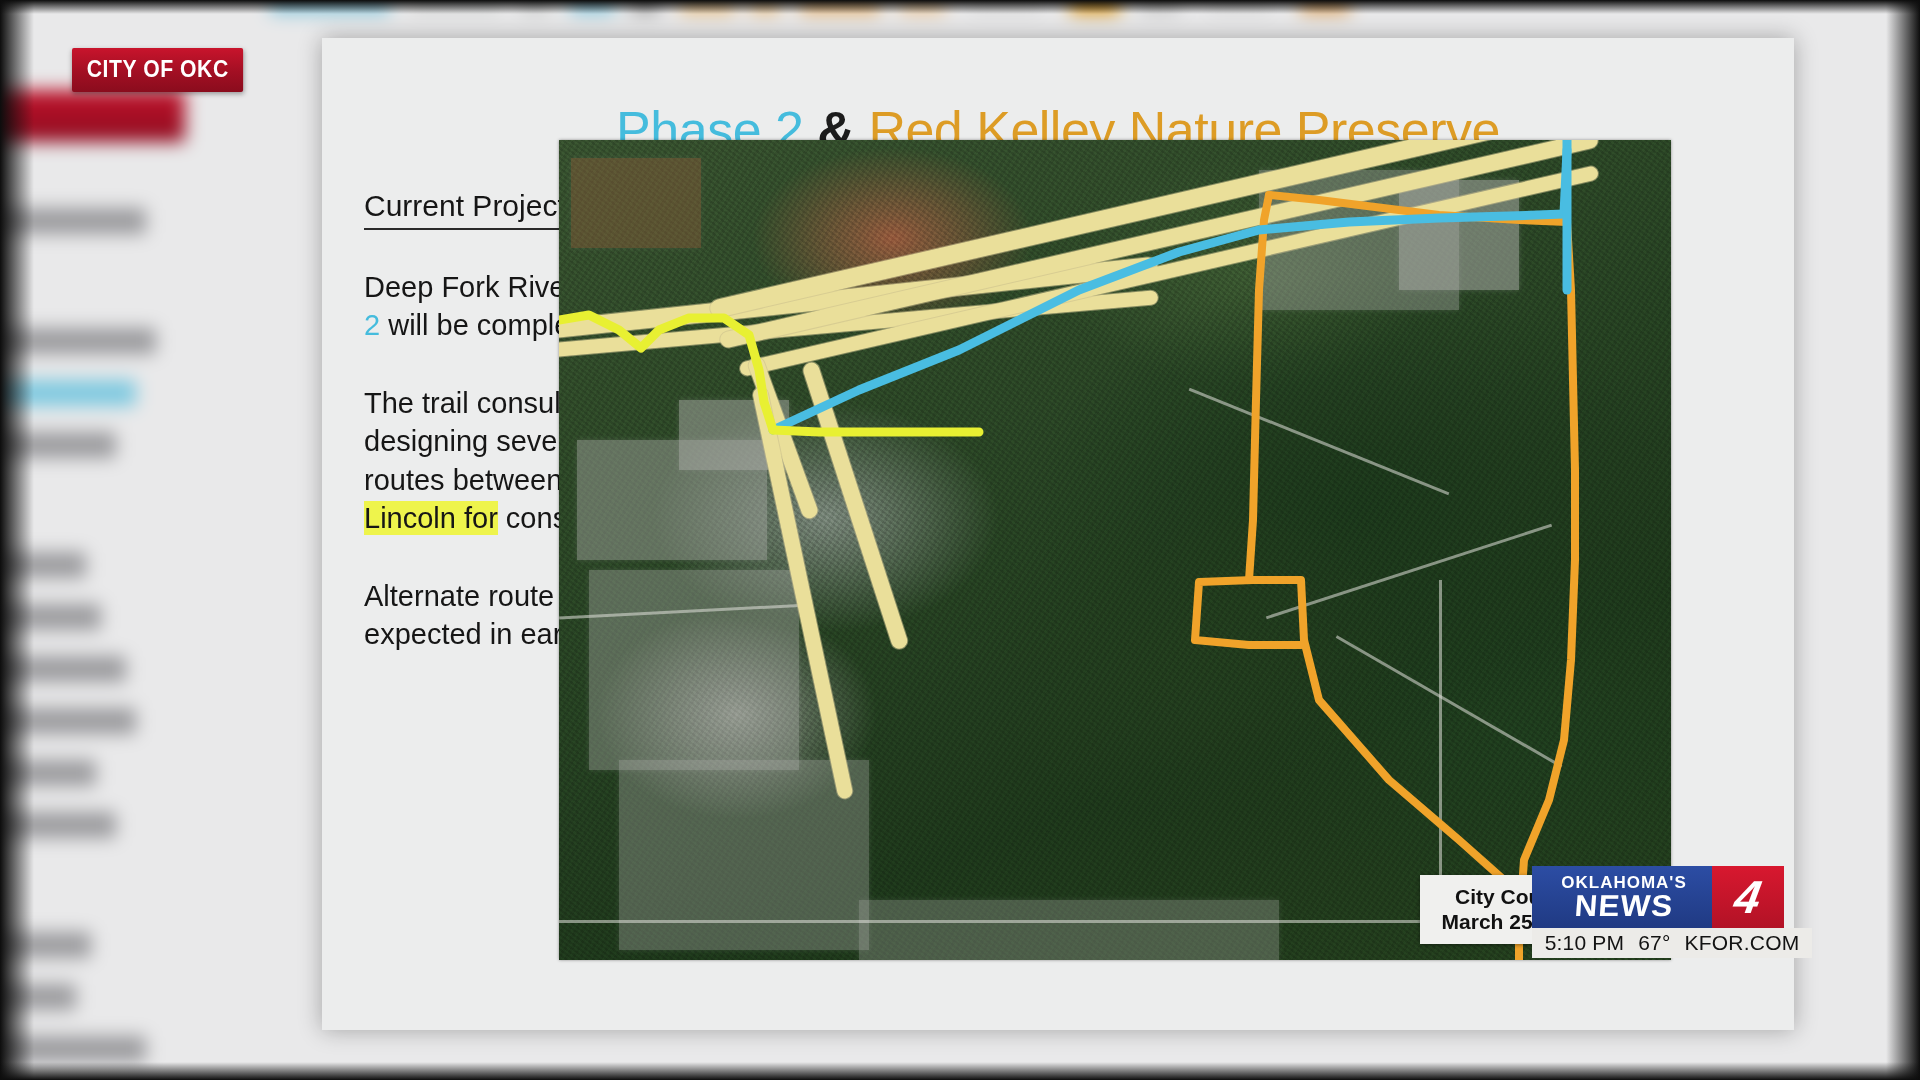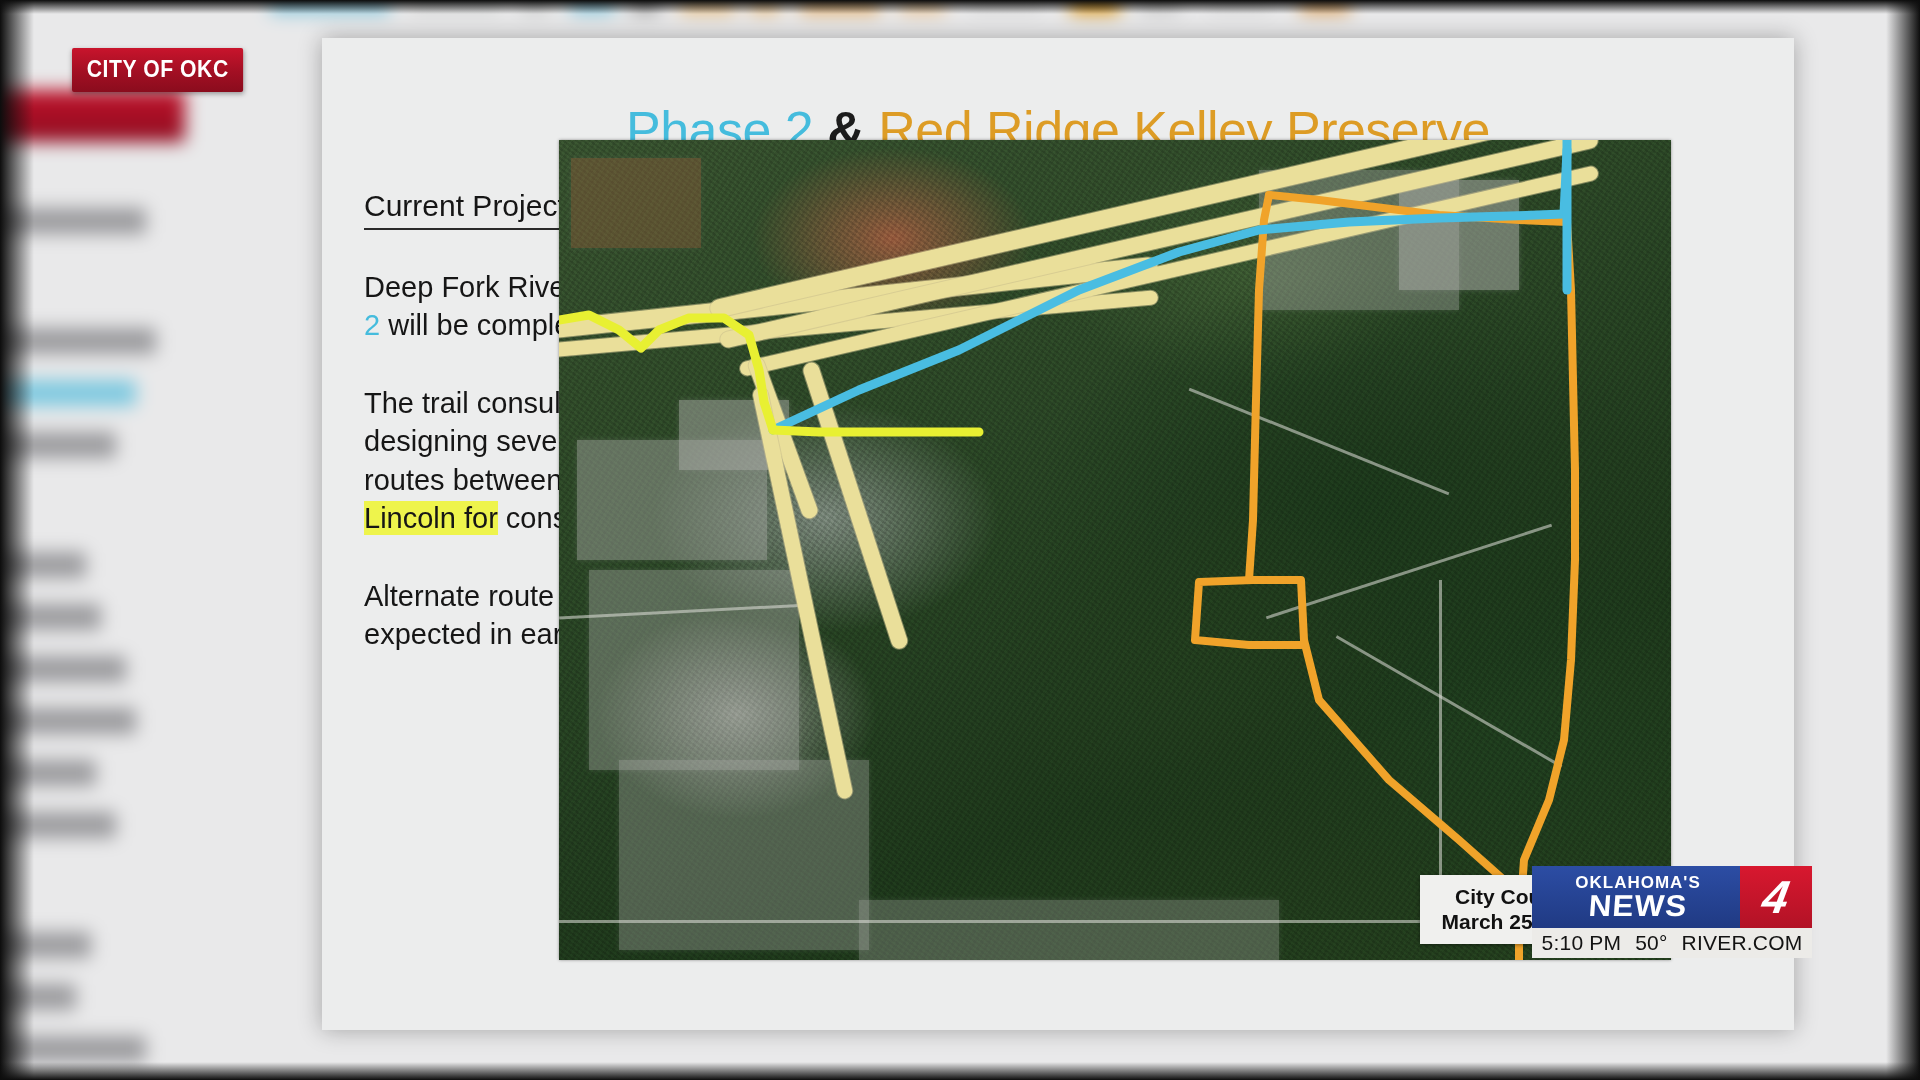--- a/index.html
+++ b/index.html
@@ -202,21 +202,21 @@
 
   
   .logo-block {
     position: absolute;
     left: 1532px; top: 866px;
     width: 280px; height: 92px;
     z-index: 55;
   }
   .logo-main {
     position: relative;
-    width: 280px; height: 62px;
+    width: 252px; height: 62px;
     display: flex;
   }
   .logo-left {
     flex: 1;
     background: linear-gradient(180deg,#2c4da4 0%, #203a83 100%);
     display: flex; flex-direction: column;
     justify-content: center; align-items: center;
     padding-left: 4px;
   }
   .logo-okla {
@@ -288,21 +288,21 @@
     <div class="bg-line" style="left:46px;top:800px;width:110px;"></div>
     <div class="bg-line" style="left:46px;top:852px;width:130px;"></div>
     <div class="bg-line" style="left:46px;top:972px;width:105px;"></div>
     <div class="bg-line" style="left:46px;top:1024px;width:90px;"></div>
     <div class="bg-line" style="left:46px;top:1076px;width:160px;"></div>
   </div>
 
   <div class="slide">
 
     <div class="slide-title">
-      <span class="seg-cyan">Phase 2</span><span class="seg-amp"> &amp; </span><span class="seg-orange">Red Ridge Kelley Preserve</span>
+      <span class="seg-cyan">Phase 2</span><span class="seg-amp"> &amp; </span><span class="seg-orange">Red Kelley Nature Preserve</span>
     </div>
 
     <div class="text-col">
       <div class="status-head">Current Project Status:</div>
 
       <div class="para">
         <span>Deep Fork River Trial – </span><span class="cyan">Phase 2</span><span> will be completed.</span>
       </div>
 
       <div class="para">
@@ -372,22 +372,22 @@
       <div class="logo-left">
         <div class="logo-okla">OKLAHOMA'S</div>
         <div class="logo-news">NEWS</div>
       </div>
       <div class="logo-right">
         <div class="logo-four">4</div>
       </div>
     </div>
     <div class="logo-bar">
       <span>5:10 PM</span>
-      <span class="tmp">50°</span>
-        <span>RIVER.COM</span>
+      <span class="tmp">67°</span>
+        <span>KFOR.COM</span>
     </div>
   </div>
 
   <div class="edge-left"></div>
   <div class="edge-right"></div>
   <div class="edge-top"></div>
   <div class="edge-bottom"></div>
 </div>
 
 </body></html>

